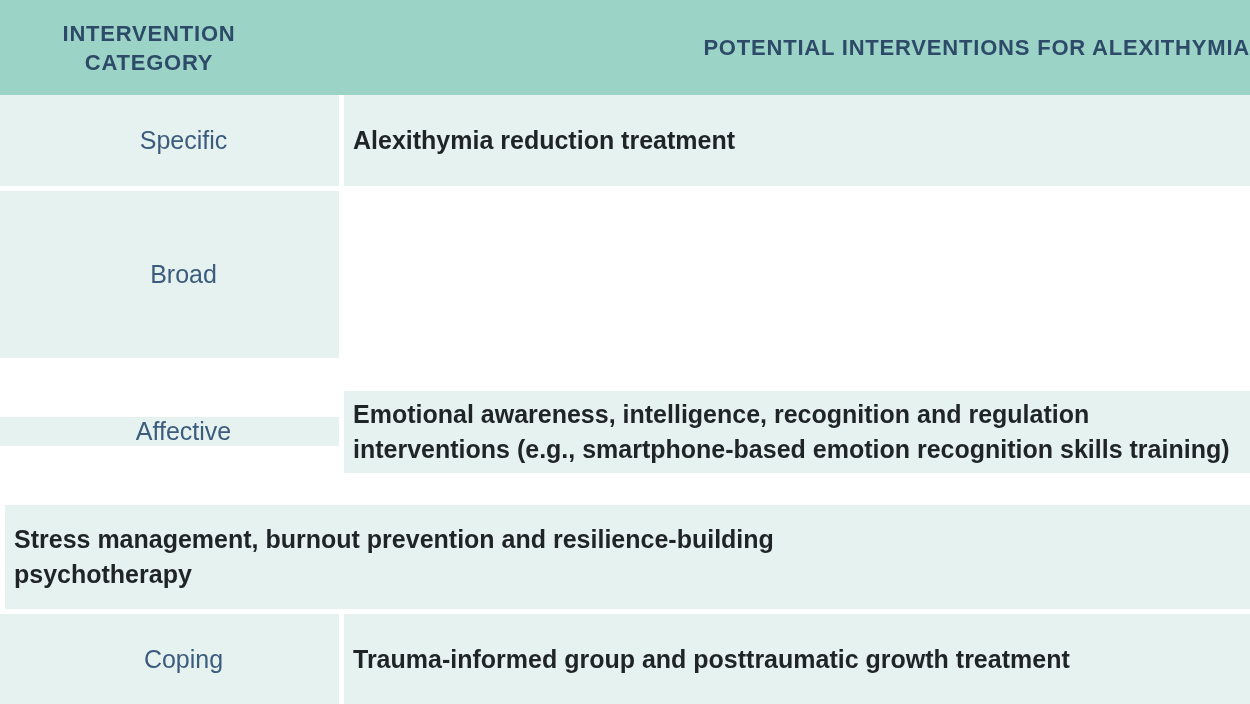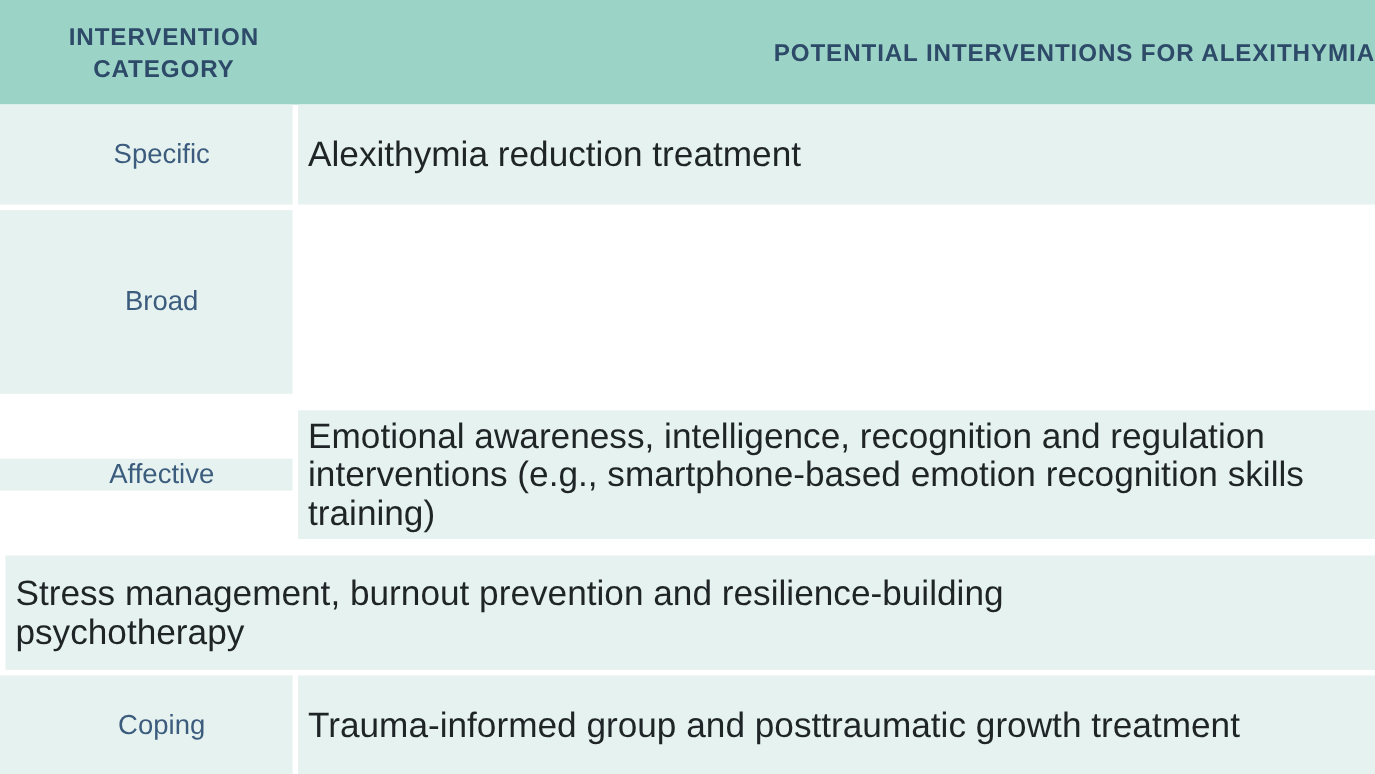--- a/index.html
+++ b/index.html
@@ -26,27 +26,28 @@
     letter-spacing:0.8px;line-height:29px;text-align:center;
     white-space:pre-line;
   }
   .hdr-cell.c1{width:298px;flex:none;}
   .hdr-gap{width:5px;flex:none;}
   .hdr-cell.c2{flex:1;text-align:right;}
   .row{display:flex;width:100%;}
   .row + .row{margin-top:5px;}
   .cell{background:var(--row-bg);display:flex;align-items:center;}
   .cat-cell{
-    width:266px;flex:none;justify-content:center;
+    width:339px;flex:none;justify-content:center;
     color:var(--category-text);font-size:25px;padding-left:28px;
   }
   .int-cell{
     flex:1;margin-left:5px;padding:6px 4px 6px 9px;
-    color:var(--body-text);font-size:32px;line-height:35px;
+    color:var(--body-text);font-size:25px;line-height:35px;
     white-space:pre-line;
+    font-weight:bold;
   }
   .r0{height:91px;}
   .r1{height:167px;}
   .r2{height:137px;align-items:center;}
   .r3{height:104px;}
   .r4{height:90px;}
 </style>
 </head>
 <body>
 

